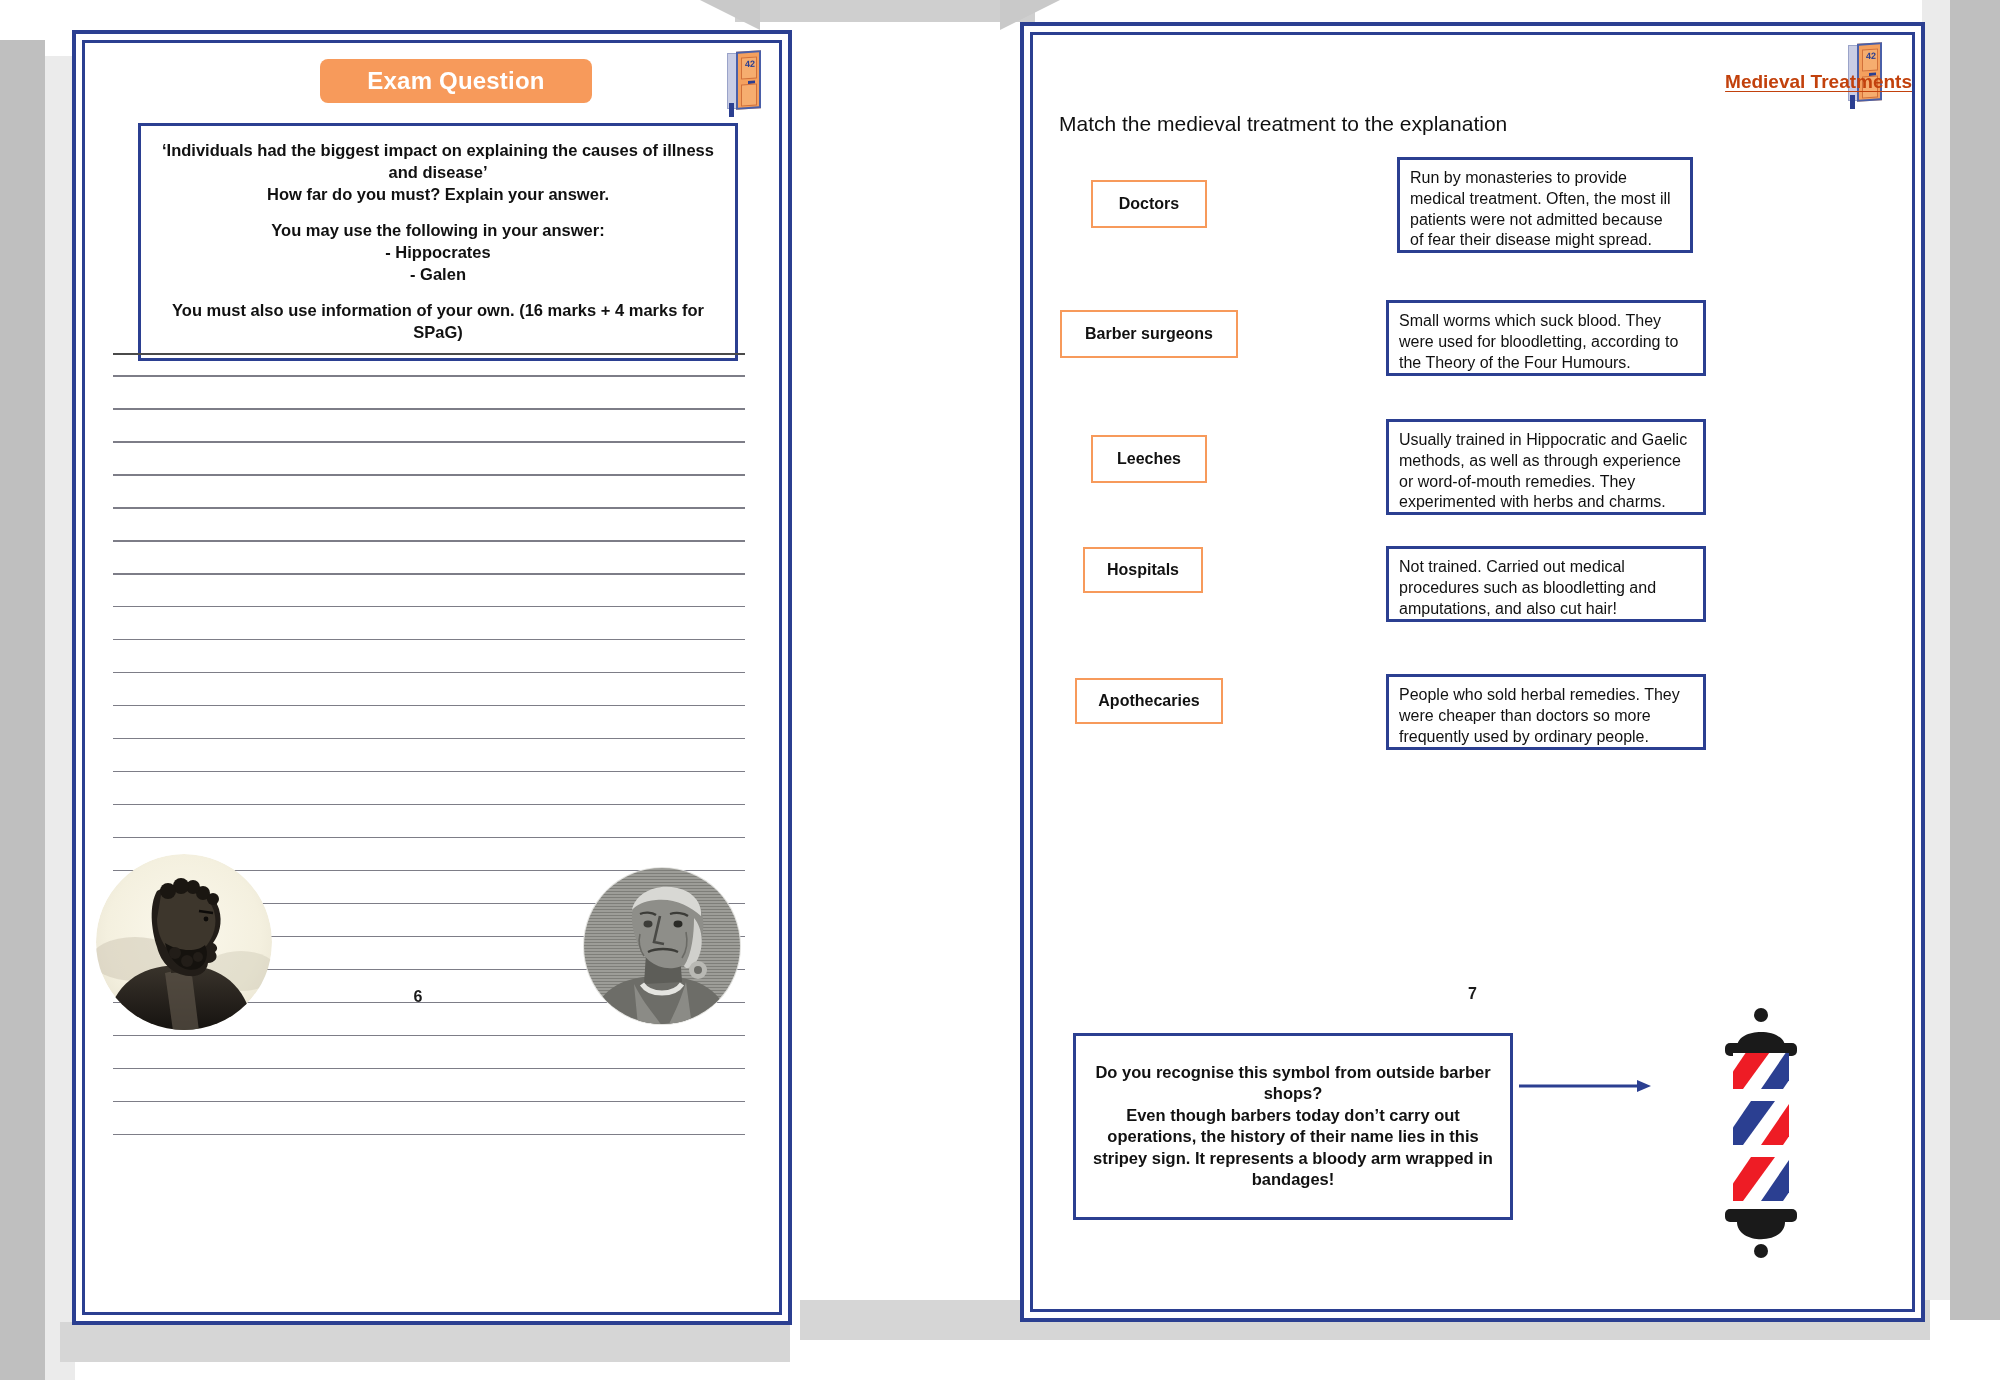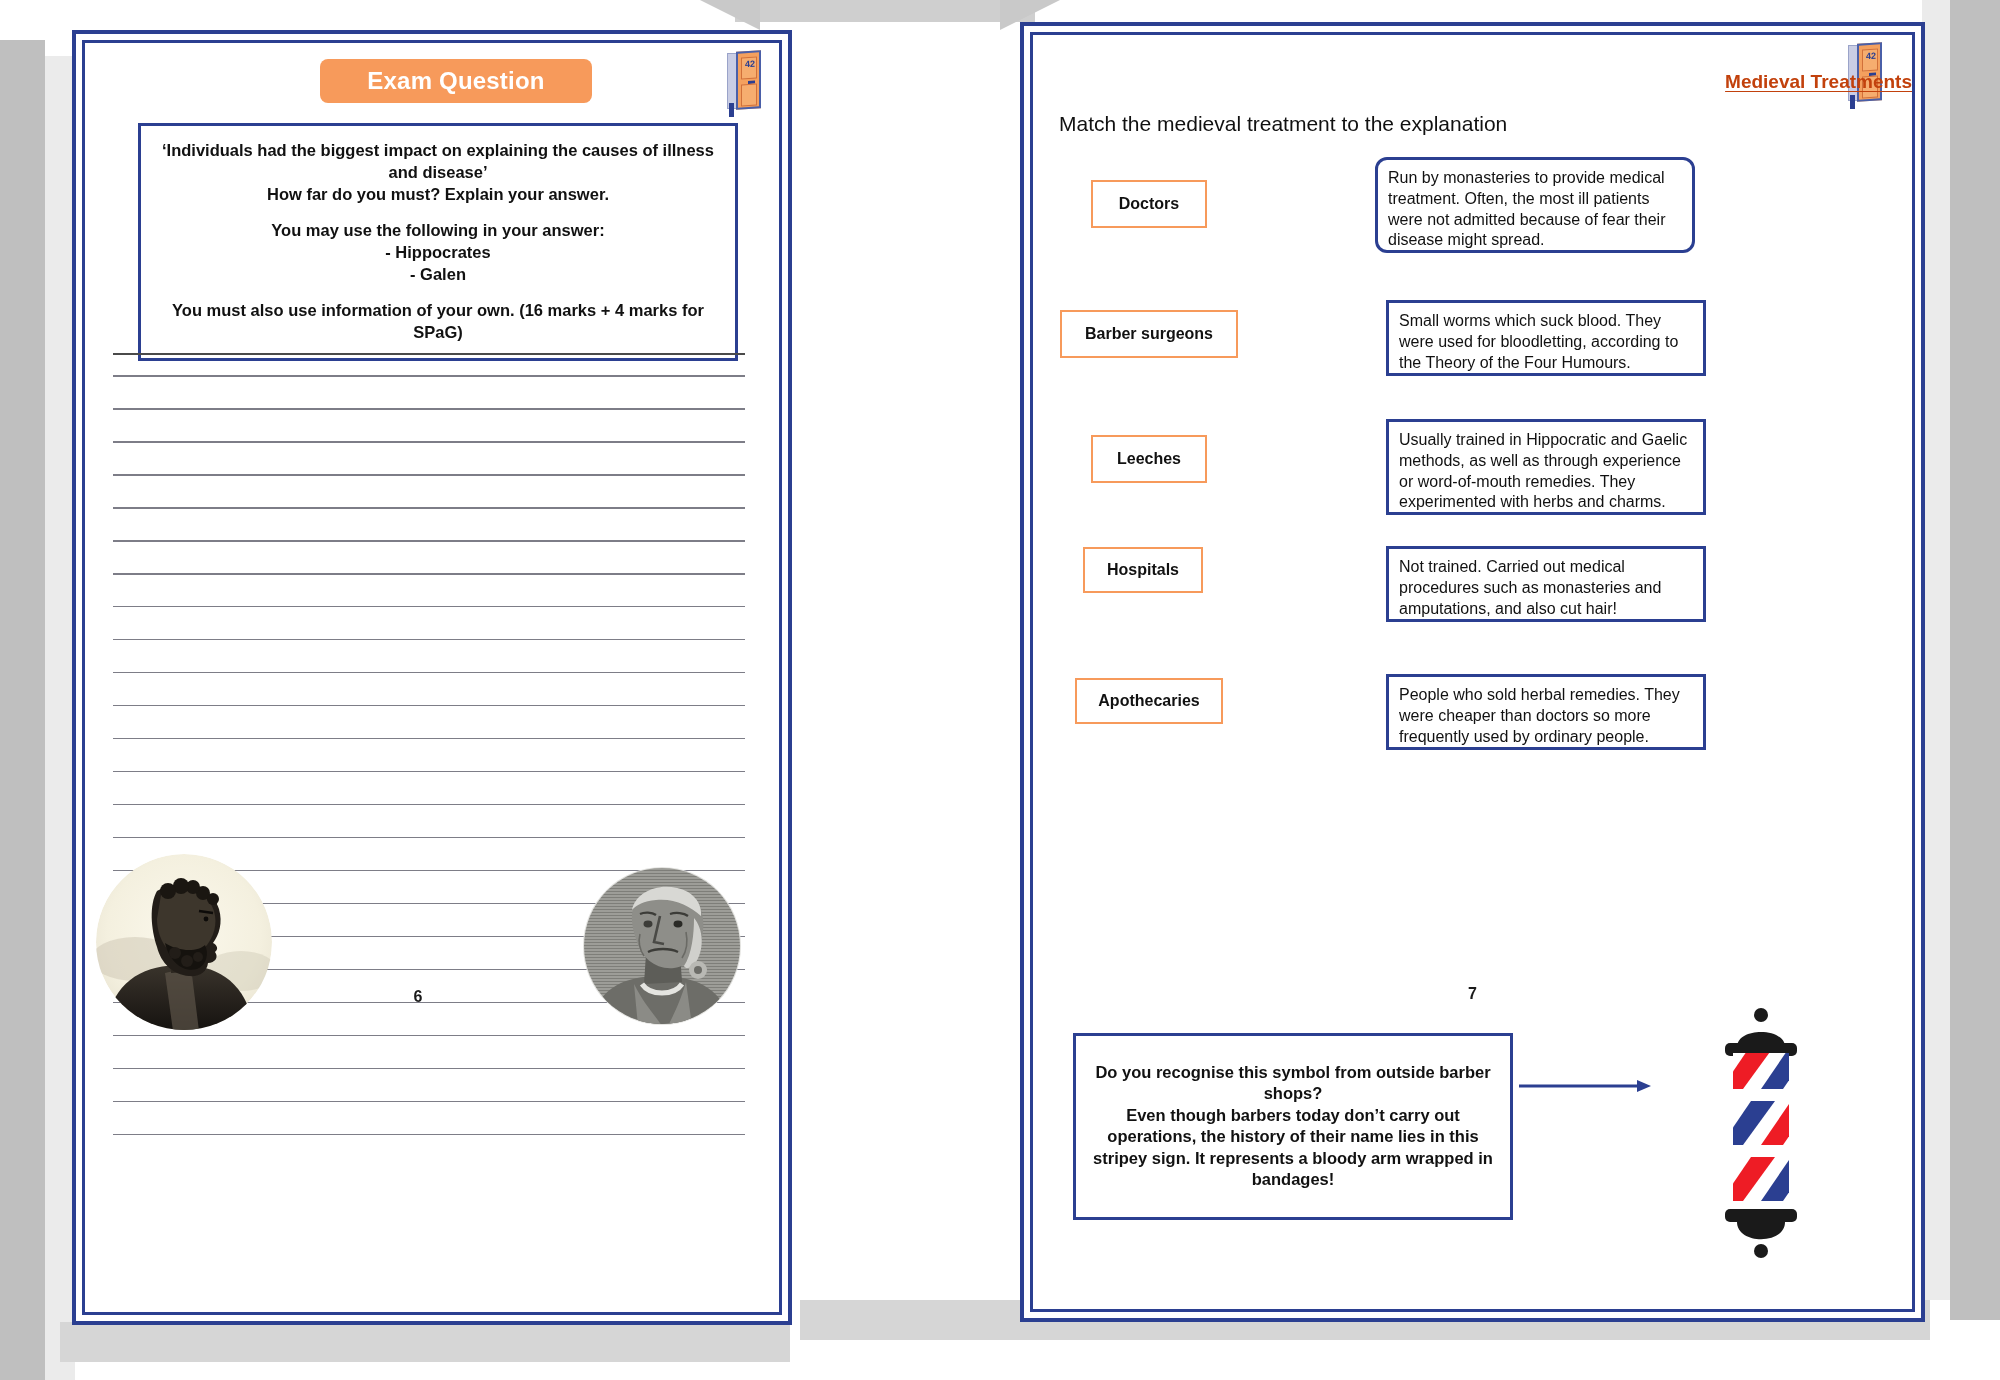--- a/index.html
+++ b/index.html
@@ -462,24 +462,24 @@
 
     <div class="mt-title">Medieval Treatments</div>
     <div class="mt-sub">Match the medieval treatment to the explanation</div>
 
     <div class="term-box" style="left:58px;  top:145px; width:116px; height:48px;">Doctors</div>
     <div class="term-box" style="left:27px;  top:275px; width:178px; height:48px;">Barber surgeons</div>
     <div class="term-box" style="left:58px;  top:400px; width:116px; height:48px;">Leeches</div>
     <div class="term-box" style="left:50px;  top:512px; width:120px; height:46px;">Hospitals</div>
     <div class="term-box" style="left:42px;  top:643px; width:148px; height:46px;">Apothecaries</div>
 
-    <div class="desc-box" style="left:342px; top:122px; width:320px; height:96px;border-radius:12px;">Run by monasteries to provide medical treatment. Often, the most ill patients were not admitted because of fear their disease might spread.</div>
+    <div class="desc-box" style="left:364px; top:122px; width:296px; height:96px;">Run by monasteries to provide medical treatment. Often, the most ill patients were not admitted because of fear their disease might spread.</div>
     <div class="desc-box" style="left:353px; top:265px; width:320px; height:76px;">Small worms which suck blood. They were used for bloodletting, according to the Theory of the Four Humours.</div>
     <div class="desc-box" style="left:353px; top:384px; width:320px; height:96px;">Usually trained in Hippocratic and Gaelic methods, as well as through experience or word-of-mouth remedies. They experimented with herbs and charms.</div>
-    <div class="desc-box" style="left:353px; top:511px; width:320px; height:76px;">Not trained. Carried out medical procedures such as monasteries and amputations, and also cut hair!</div>
+    <div class="desc-box" style="left:353px; top:511px; width:320px; height:76px;">Not trained. Carried out medical procedures such as bloodletting and amputations, and also cut hair!</div>
     <div class="desc-box" style="left:353px; top:639px; width:320px; height:76px;">People who sold herbal remedies. They were cheaper than doctors so more frequently used by ordinary people.</div>
 
     <div class="barber-note">
       <span>Do you recognise this symbol from outside barber shops?</span><br>
       <span>Even though barbers today don’t carry out operations, the history of their name lies in this stripey sign. It represents a bloody arm wrapped in bandages!</span>
     </div>
 
     <div class="arrow">
       <svg width="132" height="12" viewBox="0 0 132 12" aria-hidden="true">
         <line x1="0" y1="6" x2="118" y2="6" stroke="#2b3f91" stroke-width="3"></line>

